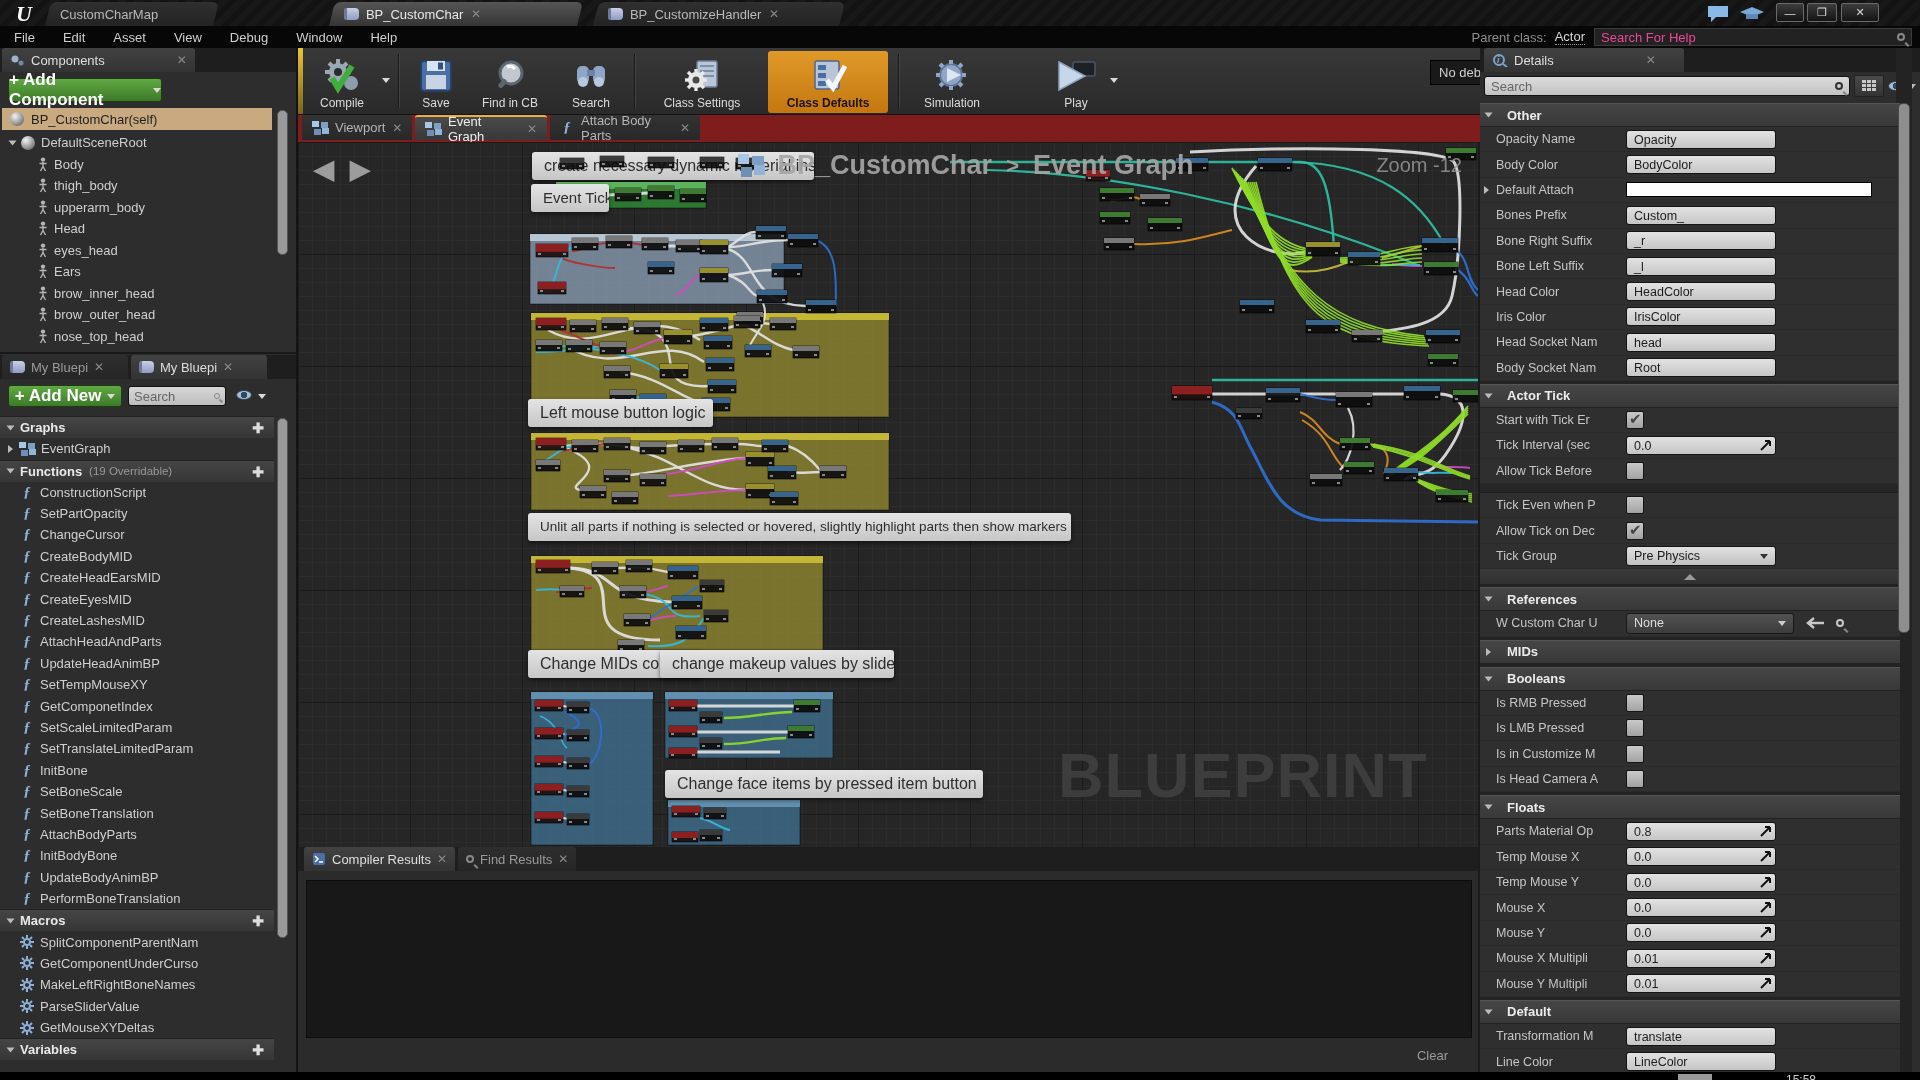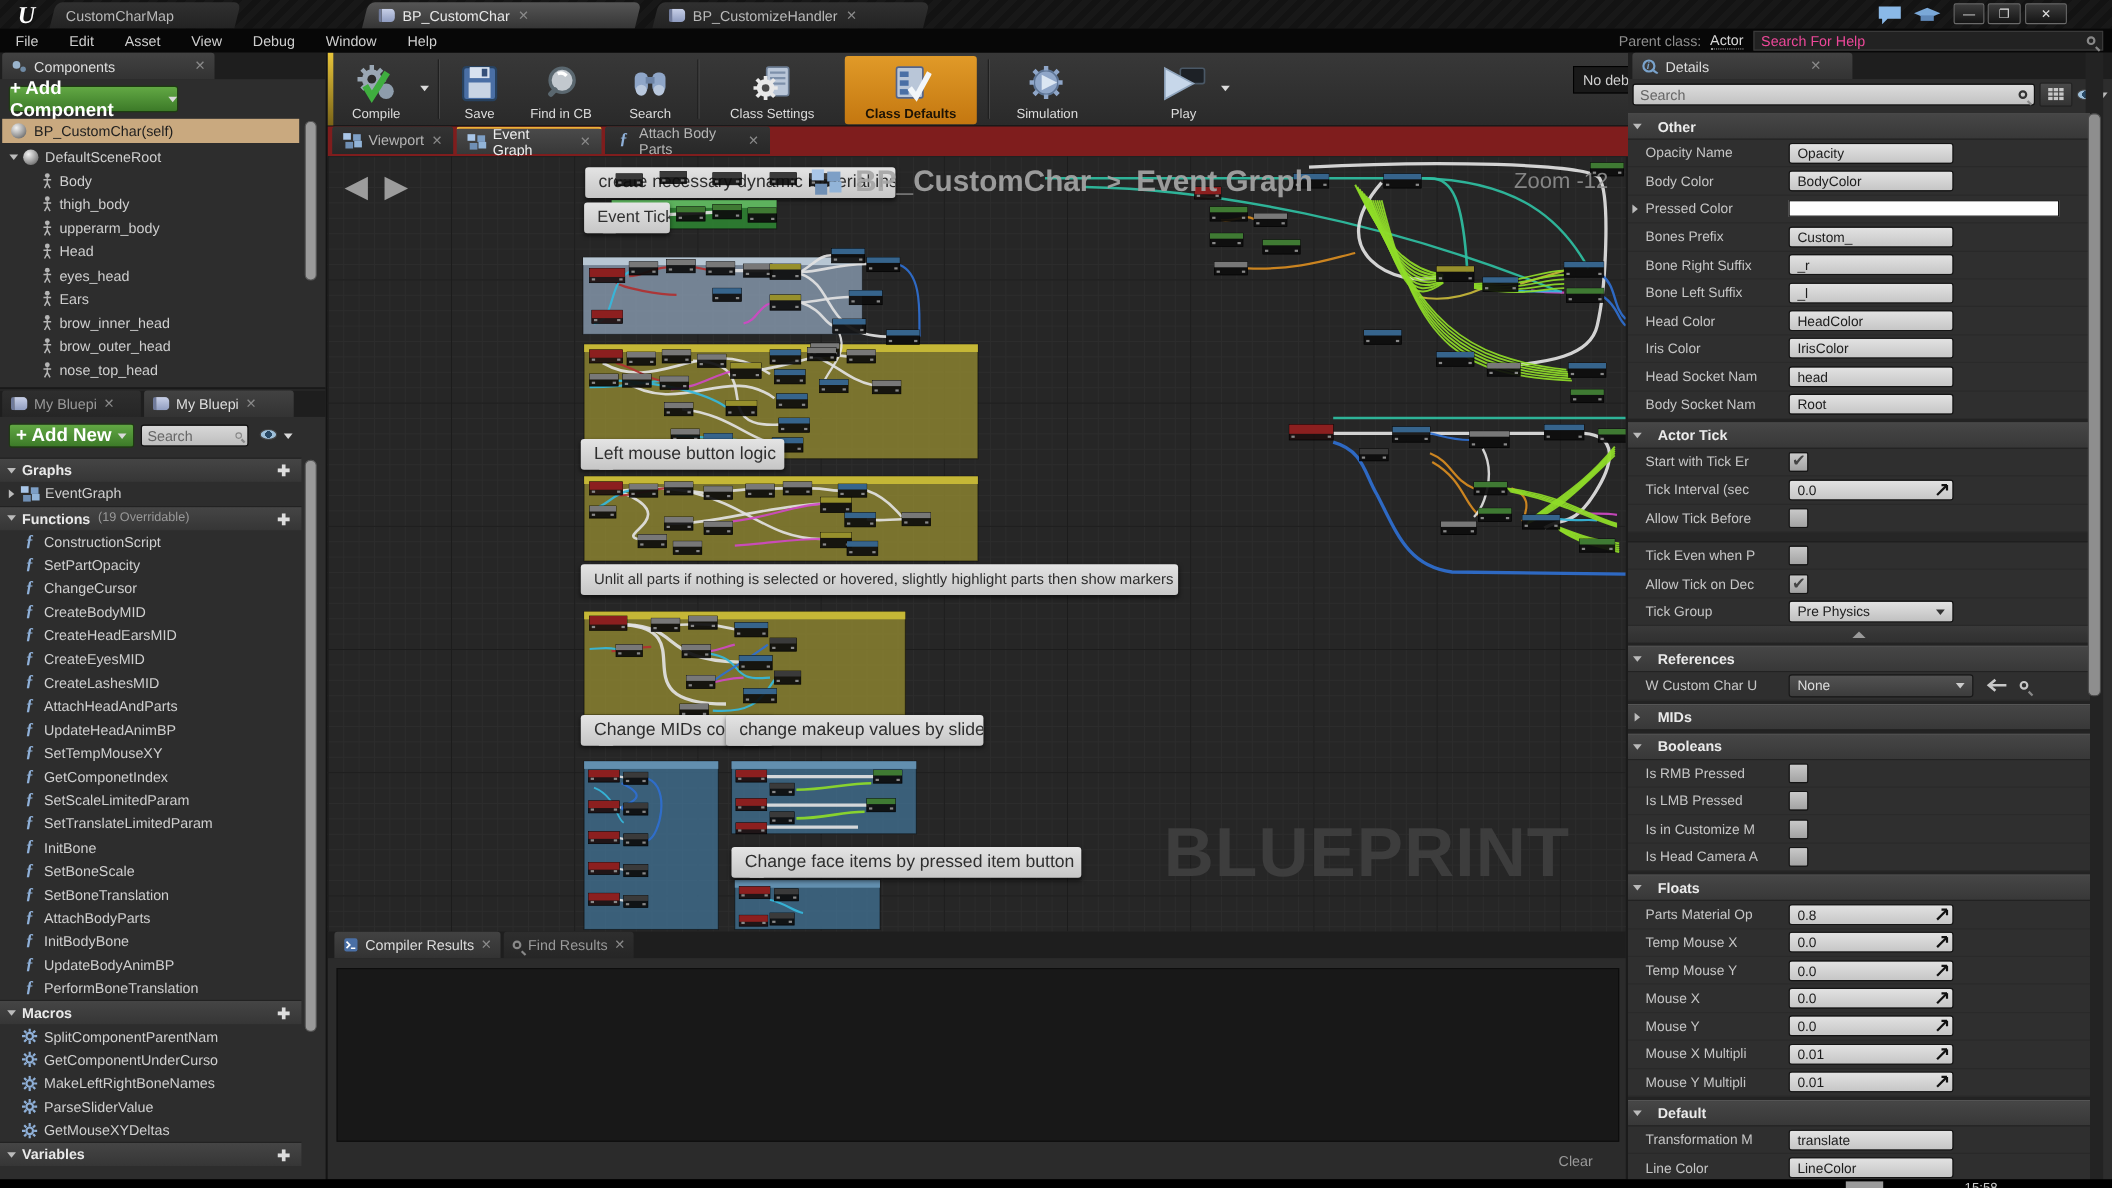--- a/index.html
+++ b/index.html
@@ -1276,21 +1276,21 @@
       <div class="drow">
           <span class="dlabel">Opacity Name</span>
           <span class="dfield">Opacity</span>
         </div>
       <div class="drow">
           <span class="dlabel">Body Color</span>
           <span class="dfield">BodyColor</span>
         </div>
       <div class="drow">
           <span class="exp" style="position:absolute;left:4px"></span>
-          <span class="dlabel">Pressed Color</span>
+          <span class="dlabel">Default Attach</span>
           <span style="width:246px;height:15px;background:#fff;border:1px solid #000"></span>
         </div>
       <div class="drow">
           <span class="dlabel">Bones Prefix</span>
           <span class="dfield">Custom_</span>
         </div>
       <div class="drow">
           <span class="dlabel">Bone Right Suffix</span>
           <span class="dfield">_r</span>
         </div>

